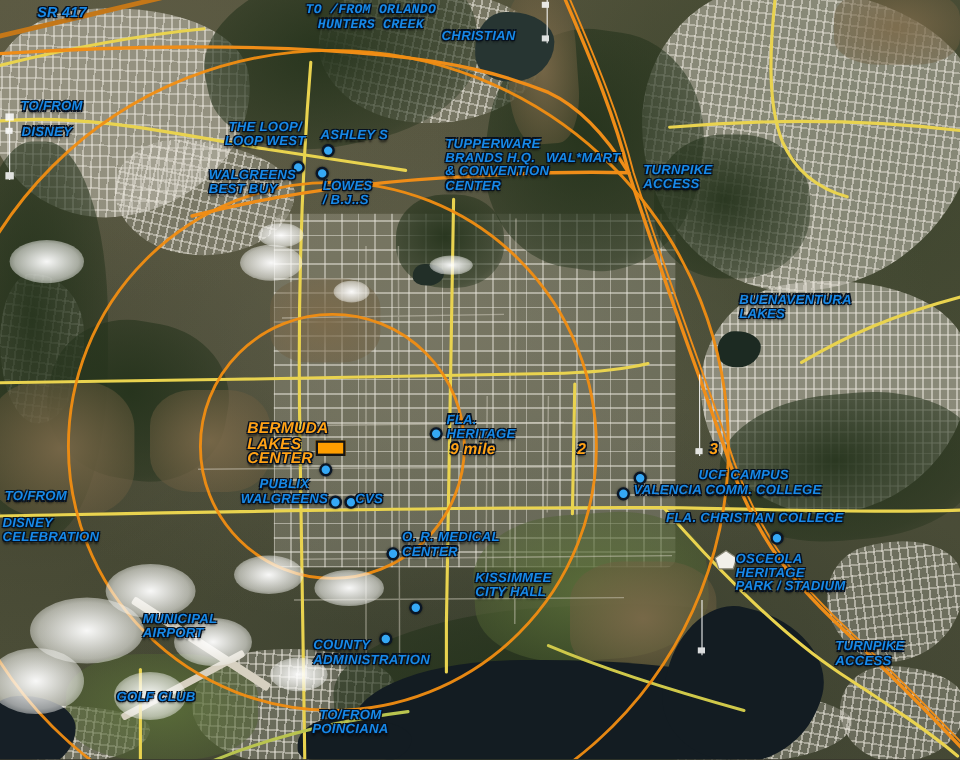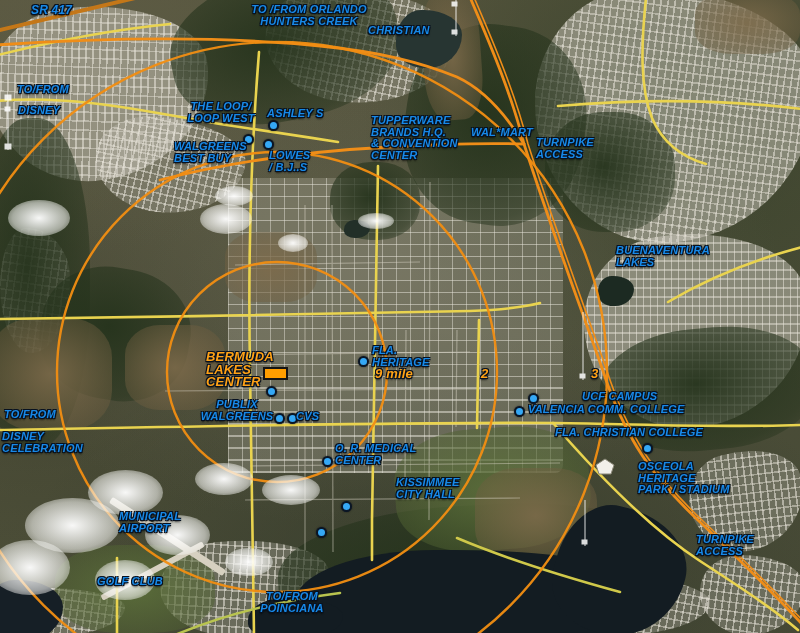--- a/index.html
+++ b/index.html
@@ -174,66 +174,68 @@
   <div class="dot" style="left:527.5px;top:392.5px;"></div>
   <div class="dot" style="left:513.5px;top:405.5px;"></div>
   <div class="dot" style="left:273.5px;top:412.5px;"></div>
   <div class="dot" style="left:286.5px;top:412.5px;"></div>
   <div class="dot" style="left:641.5px;top:442.5px;"></div>
   <div class="dot" style="left:321.5px;top:455.5px;"></div>
   <div class="dot" style="left:340.5px;top:500.5px;"></div>
   <div class="dot" style="left:315.5px;top:526.5px;"></div>
 
   <div class="lbl" style="left:31px;top:5px;font-size:12px;">SR 417</div>
-  <div class="lbl center" style="left:244px;top:4px;width:130px;">TO /FROM ORLANDO
+  <div class="lbl center" style="left:244px;top:4px;width:130px;font-family:Liberation Mono, monospace;">TO /FROM ORLANDO
 HUNTERS CREEK</div>
   <div class="lbl" style="left:368px;top:25px;">CHRISTIAN</div>
   <div class="lbl" style="left:17px;top:84px;">TO/FROM</div>
   <div class="lbl" style="left:18px;top:105px;">DISNEY</div>
   <div class="lbl center" style="left:182px;top:101px;width:78px;">THE LOOP/
 LOOP WEST</div>
   <div class="lbl" style="left:267px;top:108px;font-style:italic;">ASHLEY S</div>
   <div class="lbl" style="left:174px;top:141px;">WALGREENS
 BEST BUY</div>
   <div class="lbl" style="left:269px;top:150px;">LOWES
 / B.J..S</div>
   <div class="lbl" style="left:371px;top:115px;">TUPPERWARE
 BRANDS H.Q.
 &amp; CONVENTION
 CENTER</div>
-  <div class="lbl" style="left:455px;top:127px;margin-left:16px;">WAL*MART</div>
+  <div class="lbl" style="left:455px;top:127px;">WAL*MART</div>
   <div class="lbl" style="left:536px;top:137px;">TURNPIKE
 ACCESS</div>
   <div class="lbl" style="left:616px;top:245px;">BUENAVENTURA
 LAKES</div>
   <div class="lbl orange" style="left:206px;top:351px;">BERMUDA
 LAKES
 CENTER</div>
   <div class="lbl" style="left:372px;top:345px;">FLA.
 HERITAGE</div>
   <div class="lbl orange" style="left:375px;top:368px;">9 mile</div>
   <div class="lbl orange" style="left:481px;top:368px;">2</div>
   <div class="lbl orange" style="left:591px;top:368px;">3</div>
   <div class="lbl" style="left:542px;top:391px;margin-left:40px;">UCF CAMPUS</div>
   <div class="lbl" style="left:528px;top:404px;">VALENCIA COMM. COLLEGE</div>
   <div class="lbl center" style="left:198px;top:399px;width:78px;">PUBLIX
 WALGREENS</div>
   <div class="lbl" style="left:296px;top:411px;">CVS</div>
   <div class="lbl" style="left:555px;top:427px;">FLA. CHRISTIAN COLLEGE</div>
   <div class="lbl" style="left:335px;top:443px;">O. R. MEDICAL
 CENTER</div>
-  <div class="lbl" style="left:638px;top:461px;">OSCEOLA
+  <div class="lbl" style="left:613px;top:461px;">OSCEOLA
 HERITAGE
 PARK / STADIUM</div>
   <div class="lbl" style="left:348px;top:477px;margin-left:48px;">KISSIMMEE
 CITY HALL</div>
   <div class="lbl" style="left:4px;top:409px;">TO/FROM</div>
   <div class="lbl" style="left:2px;top:431px;">DISNEY
 CELEBRATION</div>
   <div class="lbl" style="left:119px;top:511px;">MUNICIPAL
 AIRPORT</div>
+  <div class="lbl" style="left:261px;top:533px;">COUNTY
+ADMINISTRATION</div>
   <div class="lbl" style="left:696px;top:534px;">TURNPIKE
 ACCESS</div>
   <div class="lbl" style="left:97px;top:576px;">GOLF CLUB</div>
   <div class="lbl center" style="left:257px;top:591px;width:70px;">TO/FROM
 POINCIANA</div>
 
 </div>
 
 </body></html>

